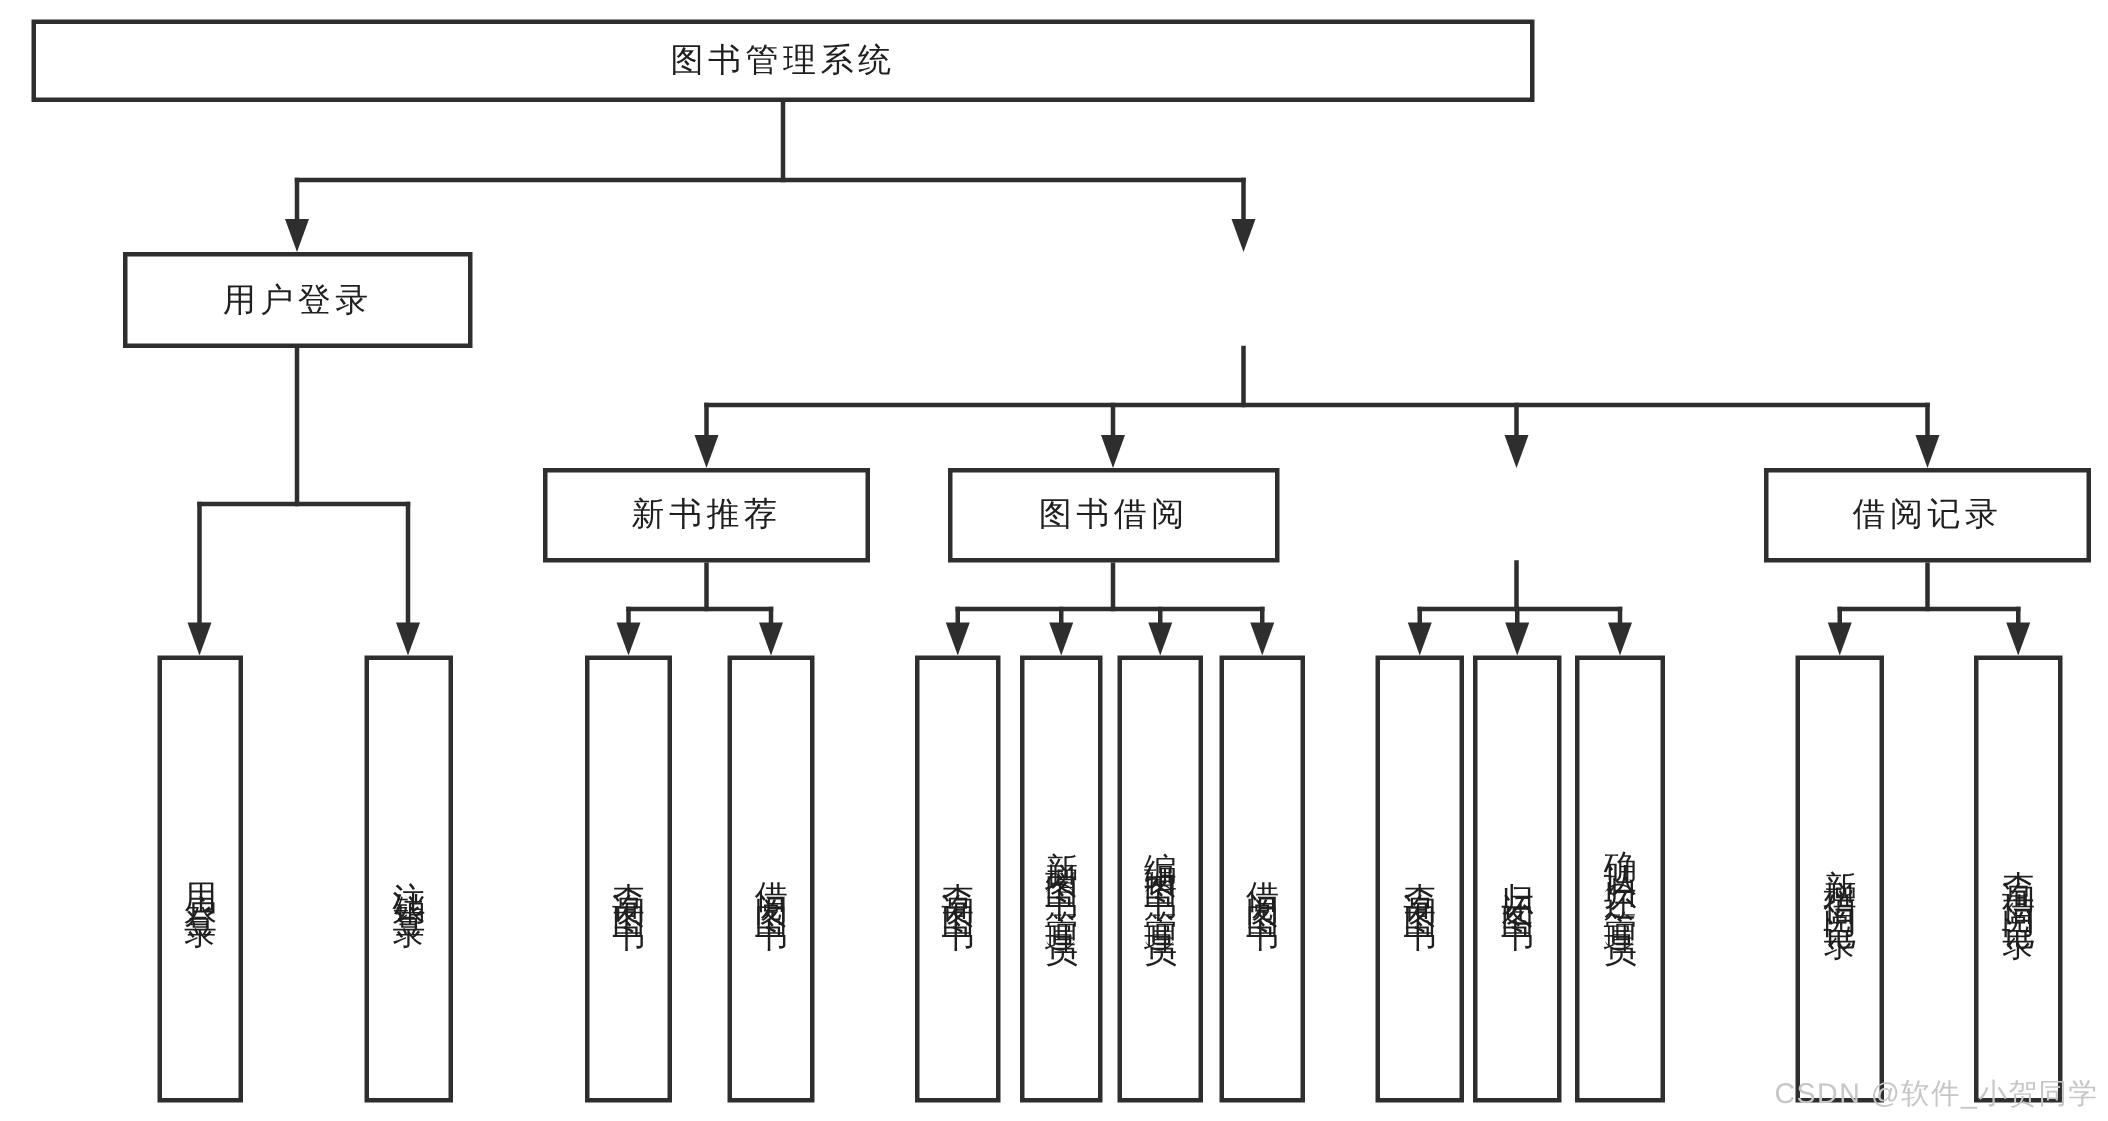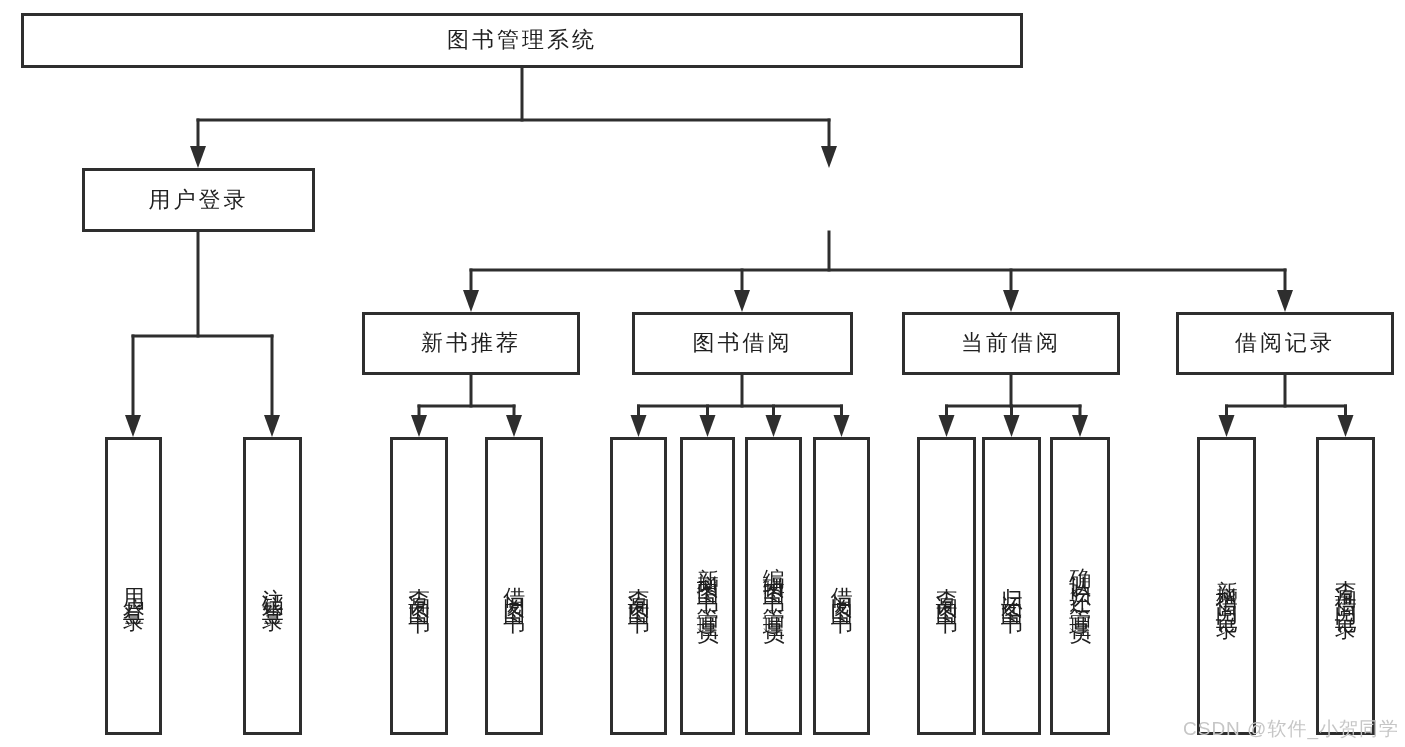--- a/index.html
+++ b/index.html
@@ -100,23 +100,20 @@
   <div class="node" style="left:82px;top:168px;width:233px;height:64px">
     <span class="lbl">用户登录</span>
   </div>
 
   <div class="node" style="left:632px;top:312px;width:221px;height:63px">
     <span class="lbl">图书借阅</span>
   </div>
   <div class="node" style="left:362px;top:312px;width:218px;height:63px">
     <span class="lbl">新书推荐</span>
   </div>
-  <div class="node" style="left:902px;top:312px;width:218px;height:63px">
-    <span class="lbl">当前借阅</span>
-  </div>
   <div class="node" style="left:1176px;top:312px;width:218px;height:63px">
     <span class="lbl">借阅记录</span>
   </div>
 
   <div class="node v" style="left:105px;top:437px;width:57px;height:298px">
     <span class="lbl">用户登录</span>
   </div>
   <div class="node v" style="left:243px;top:437px;width:59px;height:298px">
     <span class="lbl">注销登录</span>
   </div>

